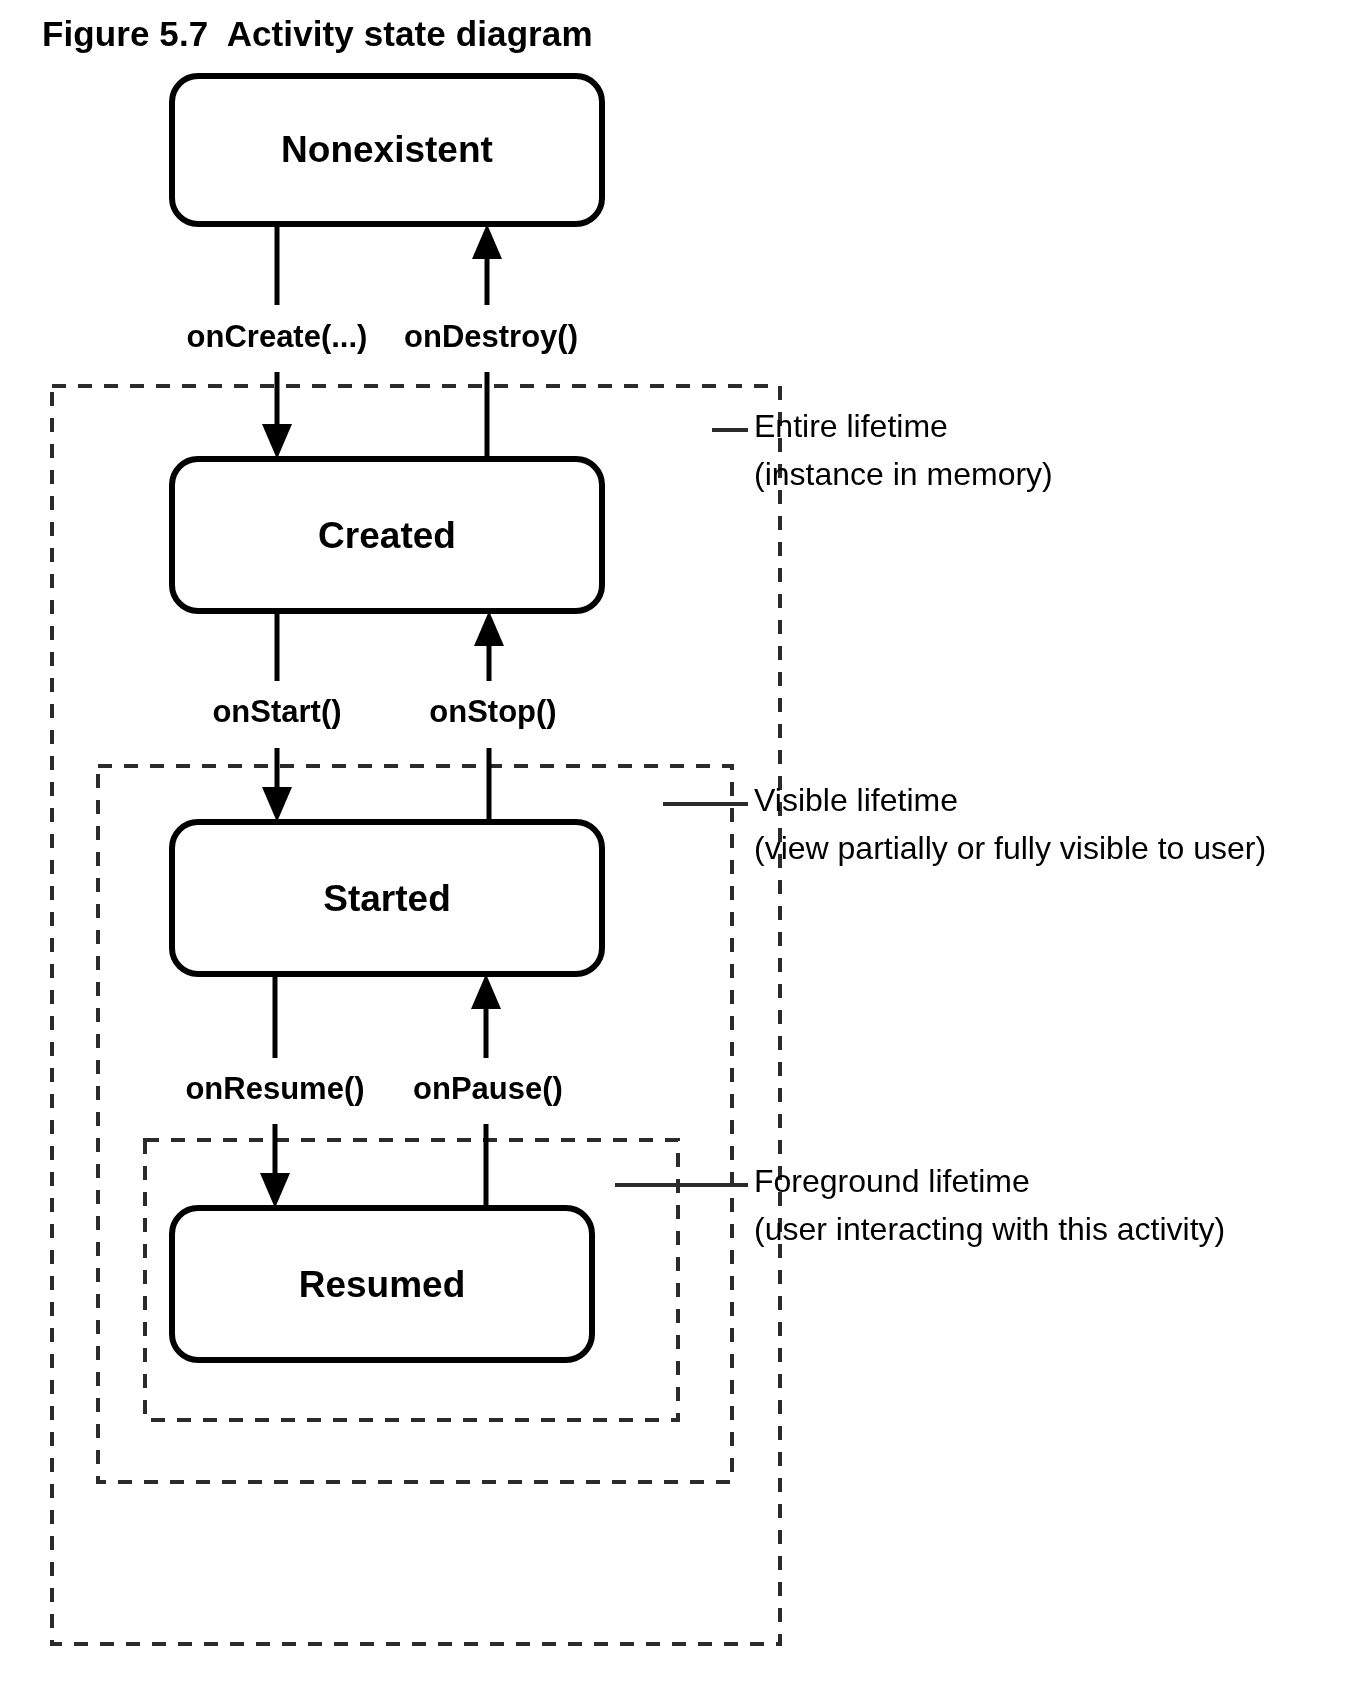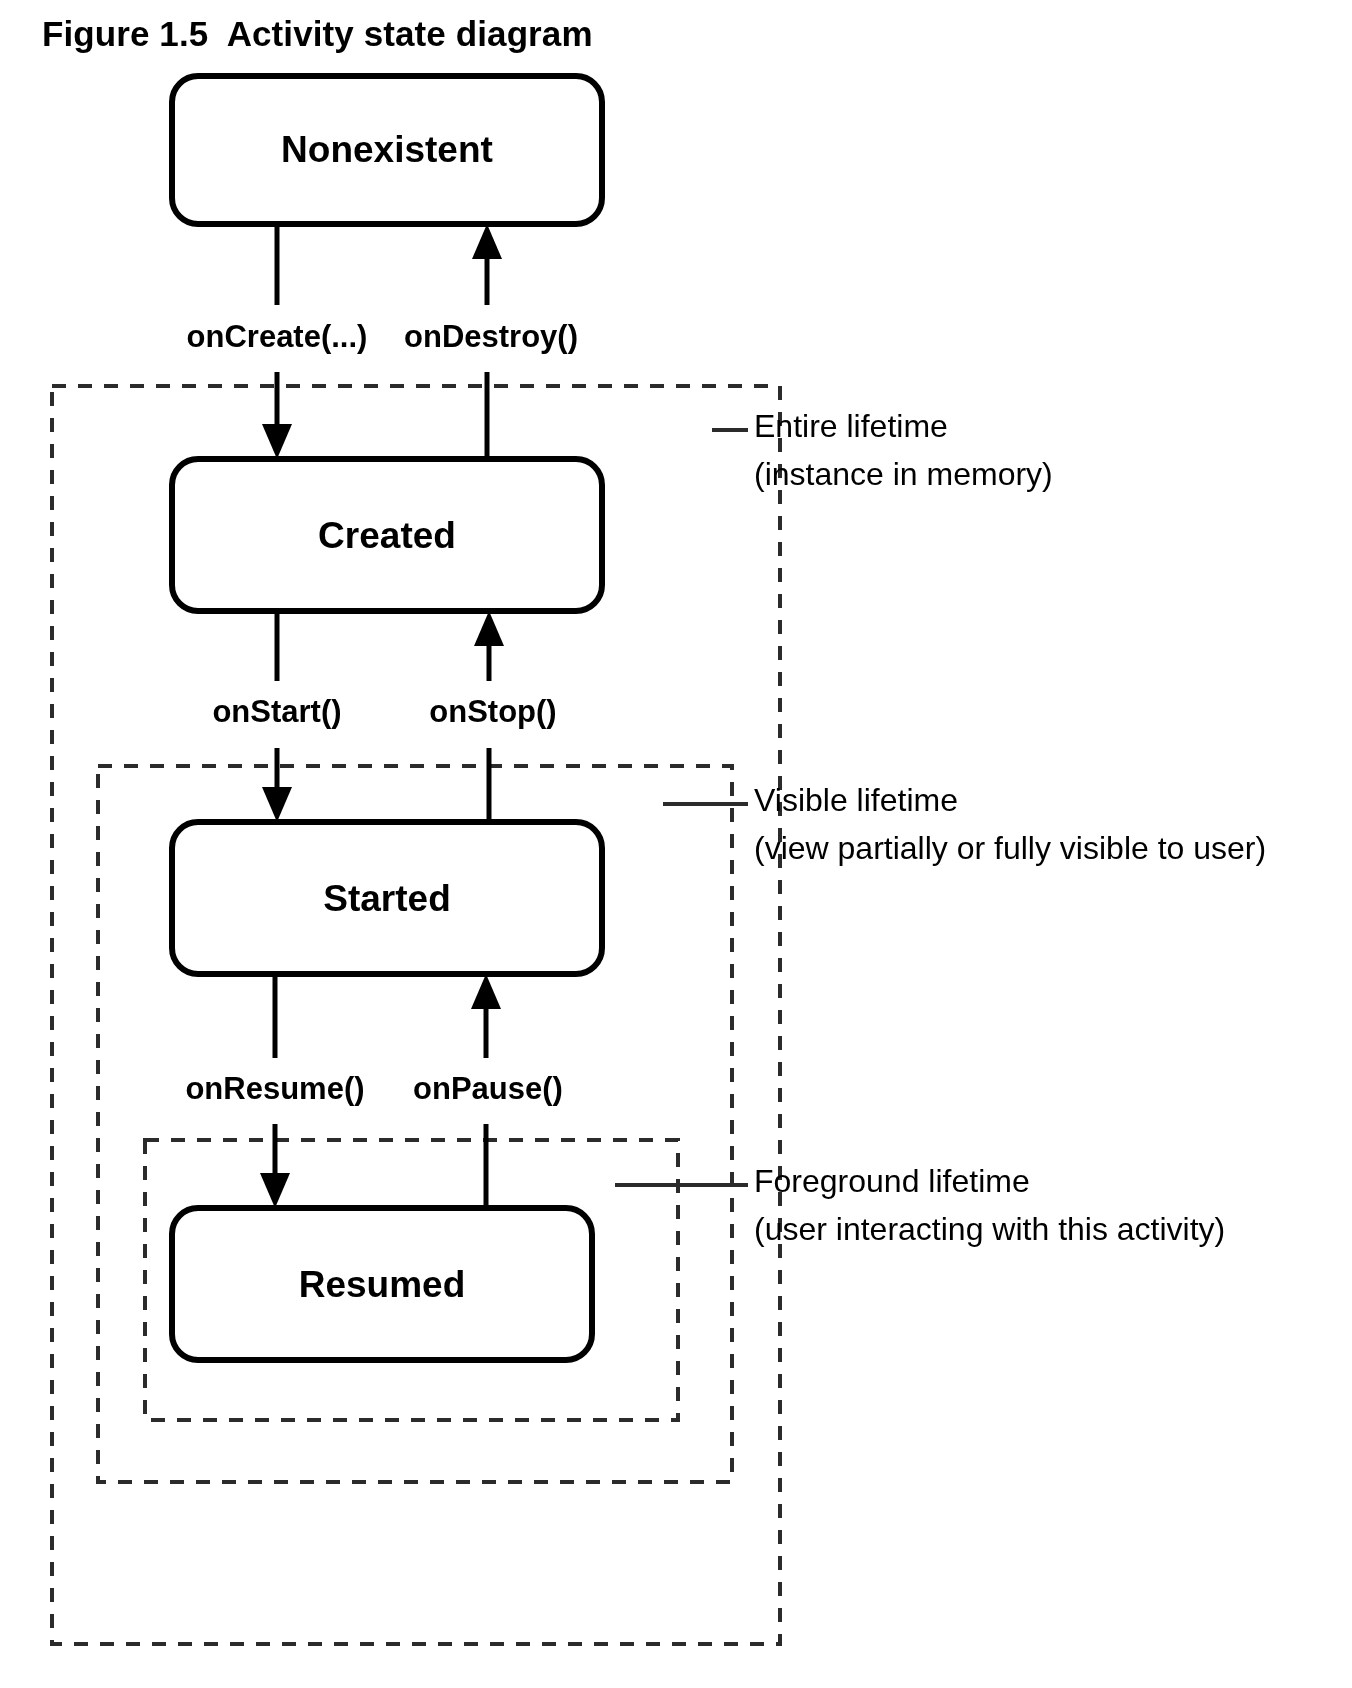--- a/index.html
+++ b/index.html
@@ -87,21 +87,21 @@
     stroke: #2b2b2b;
     stroke-width: 4;
     fill: none;
   }
 </style>
 </head>
 <body>
 
 <div id="figure-root">
 
-  <div class="fig-title">Figure 1.5  Activity state diagram</div>
+  <div class="fig-title">Figure 5.7  Activity state diagram</div>
 
   <svg class="diagram" viewBox="0 0 1352 1688" xmlns="http://www.w3.org/2000/svg">
 
     <rect class="lifetime-box" x="52" y="386" width="728" height="1258" rx="0"></rect>
     <rect class="lifetime-box" x="98" y="766" width="634" height="716" rx="0"></rect>
     <rect class="lifetime-box" x="145" y="1140" width="533" height="280" rx="0"></rect>
 
     <g>
       <line class="flow-line" x1="277" y1="224" x2="277" y2="305"></line>
       <line class="flow-line" x1="277" y1="372" x2="277" y2="440"></line>

